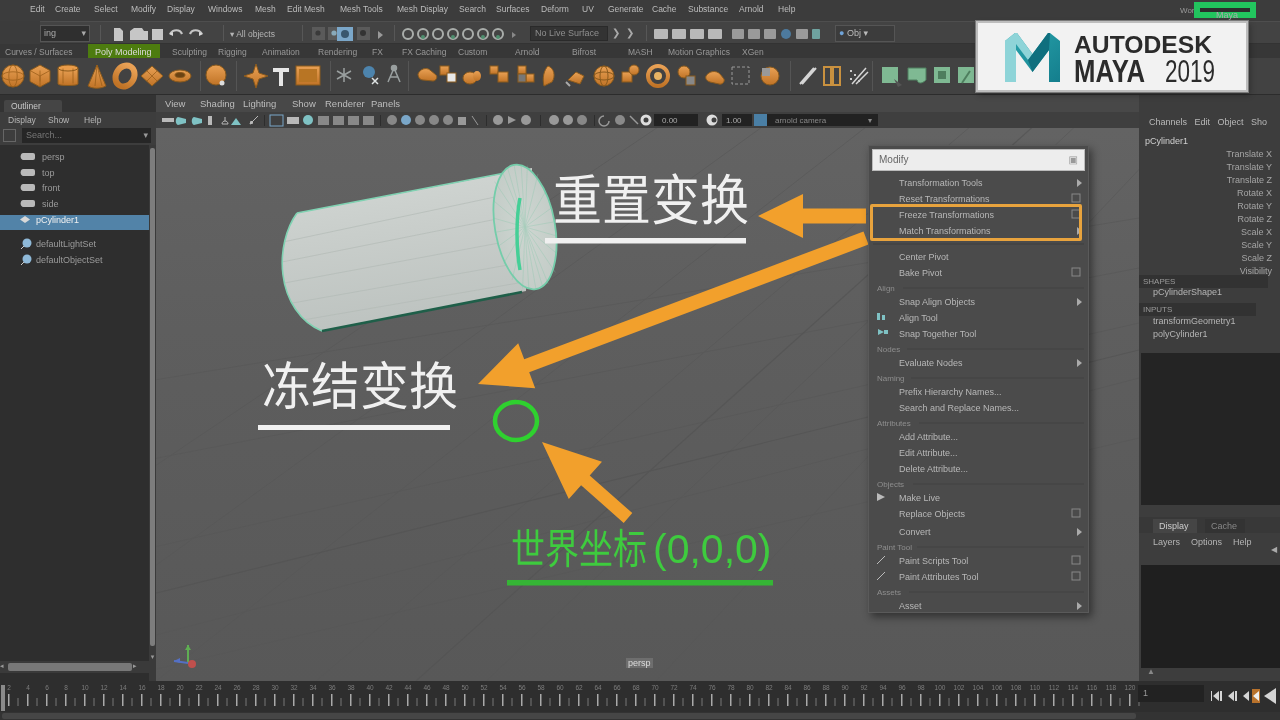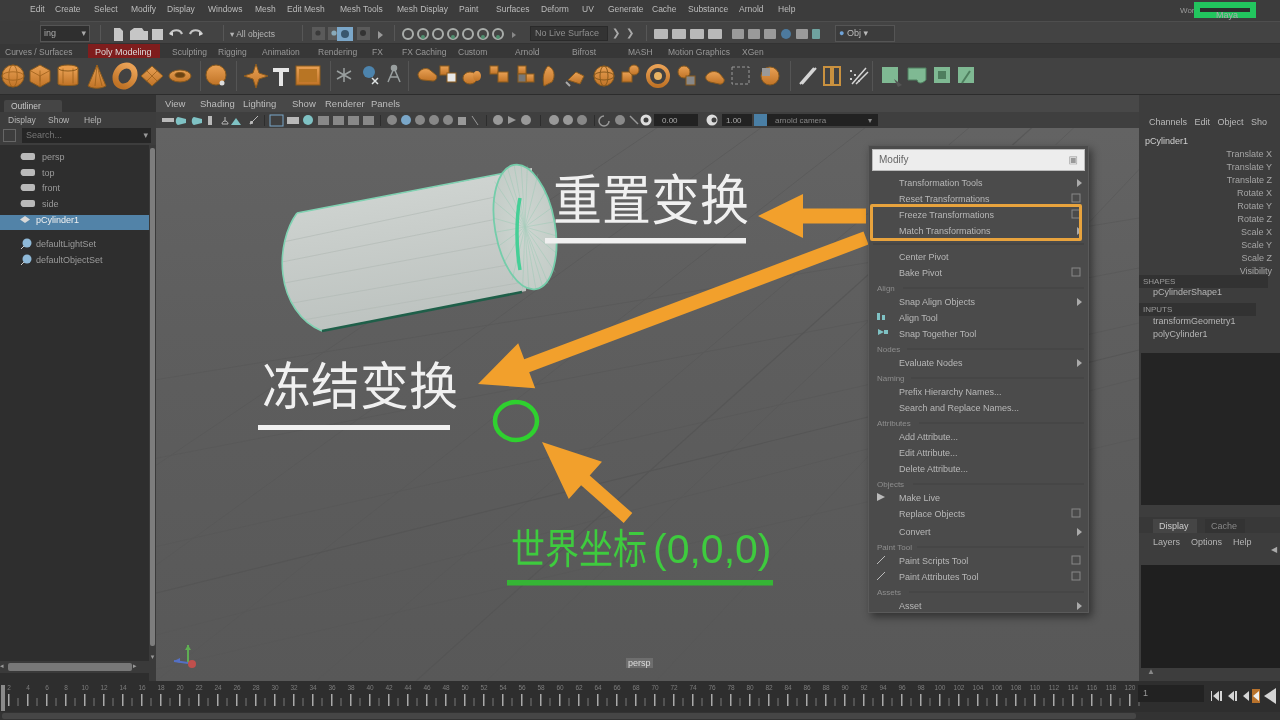--- a/index.html
+++ b/index.html
@@ -27,21 +27,21 @@
 <span style="left:2px">Edit</span>
       <span style="left:27px">Create</span>
       <span style="left:66px">Select</span>
       <span style="left:103px">Modify</span>
       <span style="left:139px">Display</span>
       <span style="left:180px">Windows</span>
       <span style="left:227px">Mesh</span>
       <span style="left:259px">Edit Mesh</span>
       <span style="left:312px">Mesh Tools</span>
       <span style="left:369px">Mesh Display</span>
-      <span style="left:431px">Paint</span>
+      <span style="left:431px">Search</span>
       <span style="left:468px">Surfaces</span>
       <span style="left:513px">Deform</span>
       <span style="left:554px">UV</span>
       <span style="left:580px">Generate</span>
       <span style="left:624px">Cache</span>
       <span style="left:660px">Substance</span>
       <span style="left:711px">Arnold</span>
       <span style="left:750px">Help</span>
 <span style="left:1152px;color:#9a9a9a;font-size:8px;top:6px">Workspace</span>
 <div class="abs" style="left:1194px;top:2px;width:62px;height:16px;background:#2c2c2c;border:6px solid #22c55e;color:#aaa;font-size:9px;padding:2px 16px">Maya Cl...▾</div>
@@ -111,21 +111,21 @@
  <circle cx="134" cy="9" r="5" fill="#4d7a9e"></circle>
  <rect x="144" y="4" width="12" height="10" fill="#9a9a9a" rx="1"></rect>
  <rect x="160" y="4" width="8" height="10" fill="#6fa3a0" rx="1"></rect>
 </svg>
 <div class="abs" style="left:795px;top:3px;width:60px;height:17px;background:#3c3c3c;border:1px solid #555;font-size:9px;color:#bbb;padding:2px 3px"><span style="color:#6fa3d8">●</span> Obj ▾</div>
 <div class="abs" style="left:1268px;top:2px;width:15px;height:15px;border-radius:50%;background:#9a9a9a"></div>
 </div>
 
 <div id="shelftabs">
 <span style="left:5px">Curves / Surfaces</span>
-<div class="abs" style="left:88px;top:0;width:72px;height:14px;background:#7f1d1d;color:#dcdcdc;font-size:9px;padding:3px 0 0 7px">Poly Modeling</div>
+<div class="abs" style="left:88px;top:0;width:72px;height:14px;background:#4d7c0f;color:#dcdcdc;font-size:9px;padding:3px 0 0 7px">Poly Modeling</div>
 <span style="left:172px">Sculpting</span>
       <span style="left:218px">Rigging</span>
       <span style="left:262px">Animation</span>
       <span style="left:318px">Rendering</span>
       <span style="left:372px">FX</span>
       <span style="left:402px">FX Caching</span>
       <span style="left:458px">Custom</span>
       <span style="left:515px">Arnold</span>
       <span style="left:572px">Bifrost</span>
       <span style="left:628px">MASH</span>
@@ -820,14 +820,34 @@
         <path d="M311 271V212C311 137 294 40 118 -26C134 -40 159 -67 169 -86C364 -8 388 114 388 210V271ZM231 578H461V469H231ZM536 578H768V469H536ZM231 744H461V637H231ZM536 744H768V637H536ZM629 271V-78H706V269C769 226 840 191 911 169C922 188 945 217 962 233C843 264 723 328 646 406H845V808H157V406H357C280 327 160 260 45 227C62 211 84 184 95 164C227 211 366 301 449 406H559C597 356 647 310 703 271Z" fill="#3ecb3e"></path>
       </g>
 <g transform="translate(579.0,564.0) scale(0.0340,-0.0420)">
         <path d="M734 791C703 636 637 505 536 424V828H460V294H125V222H460V30H53V-41H950V30H536V222H881V294H536V413C553 400 577 377 588 365C642 411 687 470 724 540C789 475 859 398 895 347L948 401C907 455 824 539 755 605C777 658 795 716 808 778ZM244 794C210 625 143 483 37 395C54 383 84 357 96 342C155 396 204 466 243 548C295 494 351 432 380 391L432 445C398 490 329 560 272 616C291 667 307 723 319 782Z" fill="#3ecb3e"></path>
       </g>
 <g transform="translate(613.0,564.0) scale(0.0340,-0.0420)">
         <path d="M466 764V693H902V764ZM779 325C826 225 873 95 888 16L957 41C940 120 892 247 843 345ZM491 342C465 236 420 129 364 57C381 49 411 28 425 18C479 94 529 211 560 327ZM422 525V454H636V18C636 5 632 1 617 0C604 0 557 -1 505 1C515 -22 526 -54 529 -76C599 -76 645 -74 674 -62C703 -49 712 -26 712 17V454H956V525ZM202 840V628H49V558H186C153 434 88 290 24 215C38 196 58 165 66 145C116 209 165 314 202 422V-79H277V444C311 395 351 333 368 301L412 360C392 388 306 498 277 531V558H408V628H277V840Z" fill="#3ecb3e"></path>
       </g>
 </svg>
 
+<div class="abs" style="left:976px;top:21px;width:272px;height:71px;background:#f2f2f2;border:2px solid #bdbdbd;box-shadow:0 0 0 1px #7a7a7a,2px 3px 6px rgba(0,0,0,0.3)">
+ <svg width="268" height="67" viewBox="0 0 268 67">
+  <defs>
+   <linearGradient id="mteal" x1="0" y1="0" x2="1" y2="1">
+            <stop offset="0" stop-color="#2aa6ae"></stop>
+            <stop offset="1" stop-color="#147e8d"></stop>
+          </linearGradient>
+  </defs>
+  <g transform="translate(27,10)">
+   <path d="M0 49 V8 L10 0 H12 L27.5 21 L43 0 H45 L55 8 V49 H44 V17 L27.5 39 L11 17 V49 Z" fill="url(#mteal)"></path>
+   <path d="M0 49 V8 L10 0 H12 L27.5 21 L23 27 L11 11 V17 L11 49 Z" fill="#8ed4d8"></path>
+   <path d="M44 17 L27.5 39 L23 27 L27.5 21 L43 0 H45 Z" fill="#0f6f7e"></path>
+  </g>
+  <g fill="#2b2b2b" font-family="Liberation Sans" font-weight="bold">
+   <text x="96" y="30" font-size="24" textLength="138" lengthAdjust="spacingAndGlyphs">AUTODESK</text>
+   <text x="96" y="59" font-size="31" textLength="71" lengthAdjust="spacingAndGlyphs">MAYA</text>
+   <text x="187" y="59" font-size="31" font-weight="normal" textLength="50" lengthAdjust="spacingAndGlyphs">2019</text>
+  </g>
+ </svg>
+</div>
 
 </div>
 
 </body></html>

